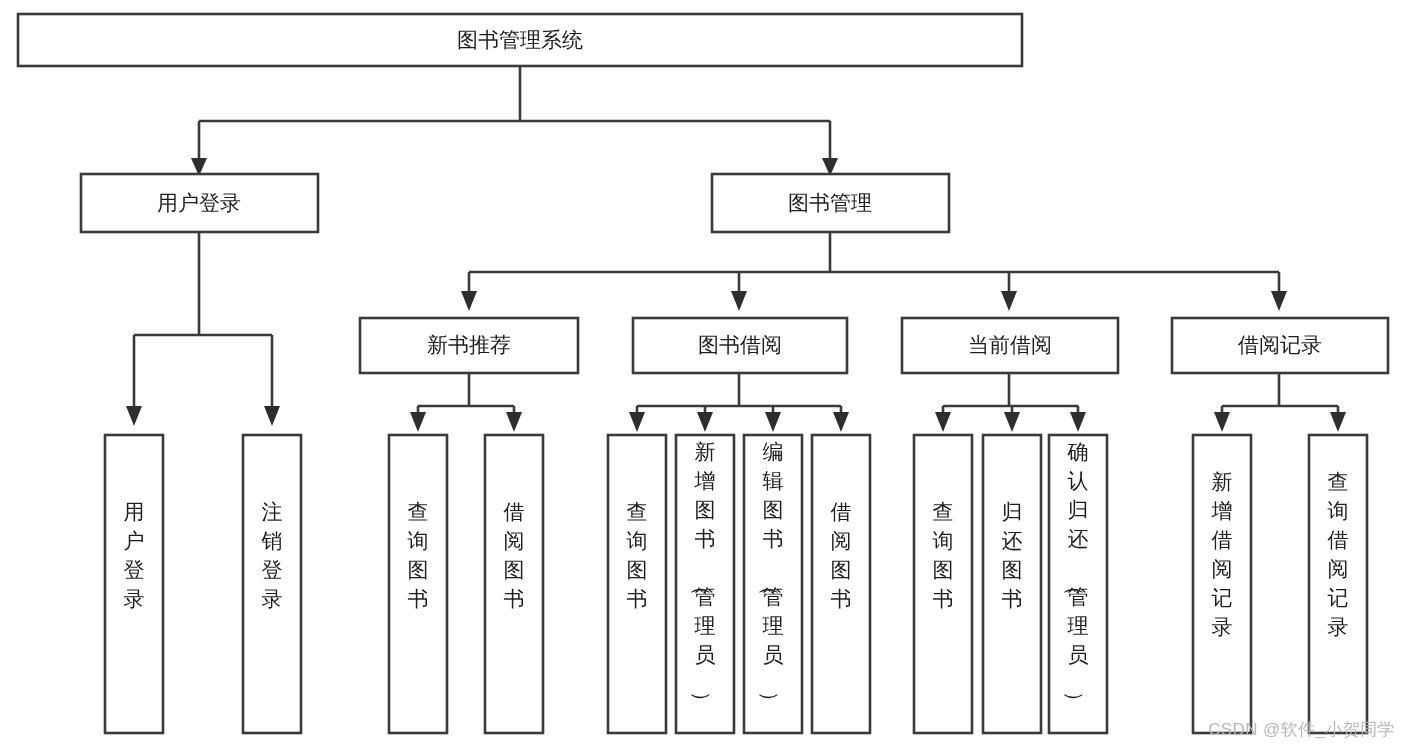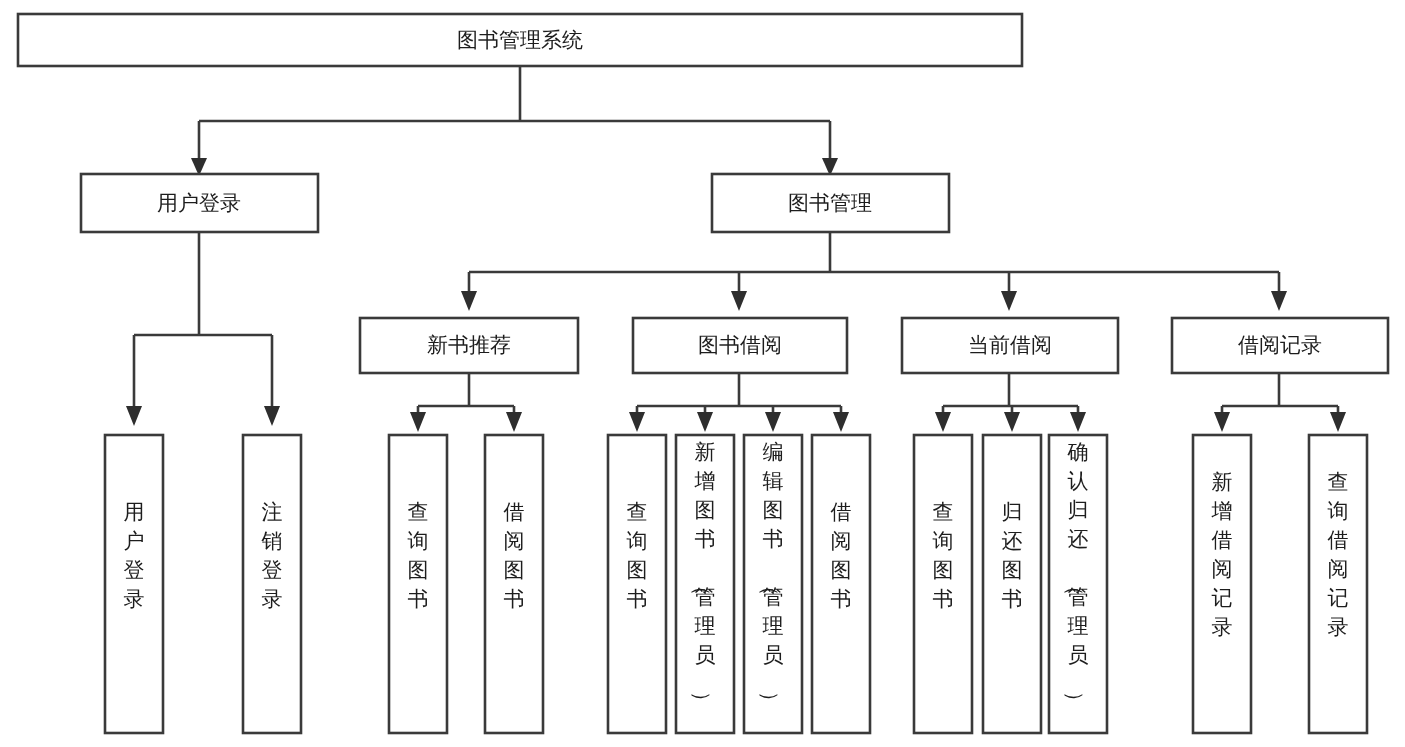--- a/index.html
+++ b/index.html
@@ -219,13 +219,14 @@
     <g>
       <rect class="node-box" x="1193" y="435" width="58" height="298"></rect>
       <text class="node-label-v vtext" x="1222" y="489"><tspan x="1222" y="489">新</tspan><tspan x="1222" y="518">增</tspan><tspan x="1222" y="547">借</tspan><tspan x="1222" y="576">阅</tspan><tspan x="1222" y="605">记</tspan><tspan x="1222" y="634">录</tspan></text>
     </g>
     <g>
       <rect class="node-box" x="1309" y="435" width="58" height="298"></rect>
       <text class="node-label-v vtext" x="1338" y="489"><tspan x="1338" y="489">查</tspan><tspan x="1338" y="518">询</tspan><tspan x="1338" y="547">借</tspan><tspan x="1338" y="576">阅</tspan><tspan x="1338" y="605">记</tspan><tspan x="1338" y="634">录</tspan></text>
     </g>
   </svg>
 
+  <div class="watermark-text">CSDN @软件_小贺同学</div>
 </div>
 
 </body></html>

